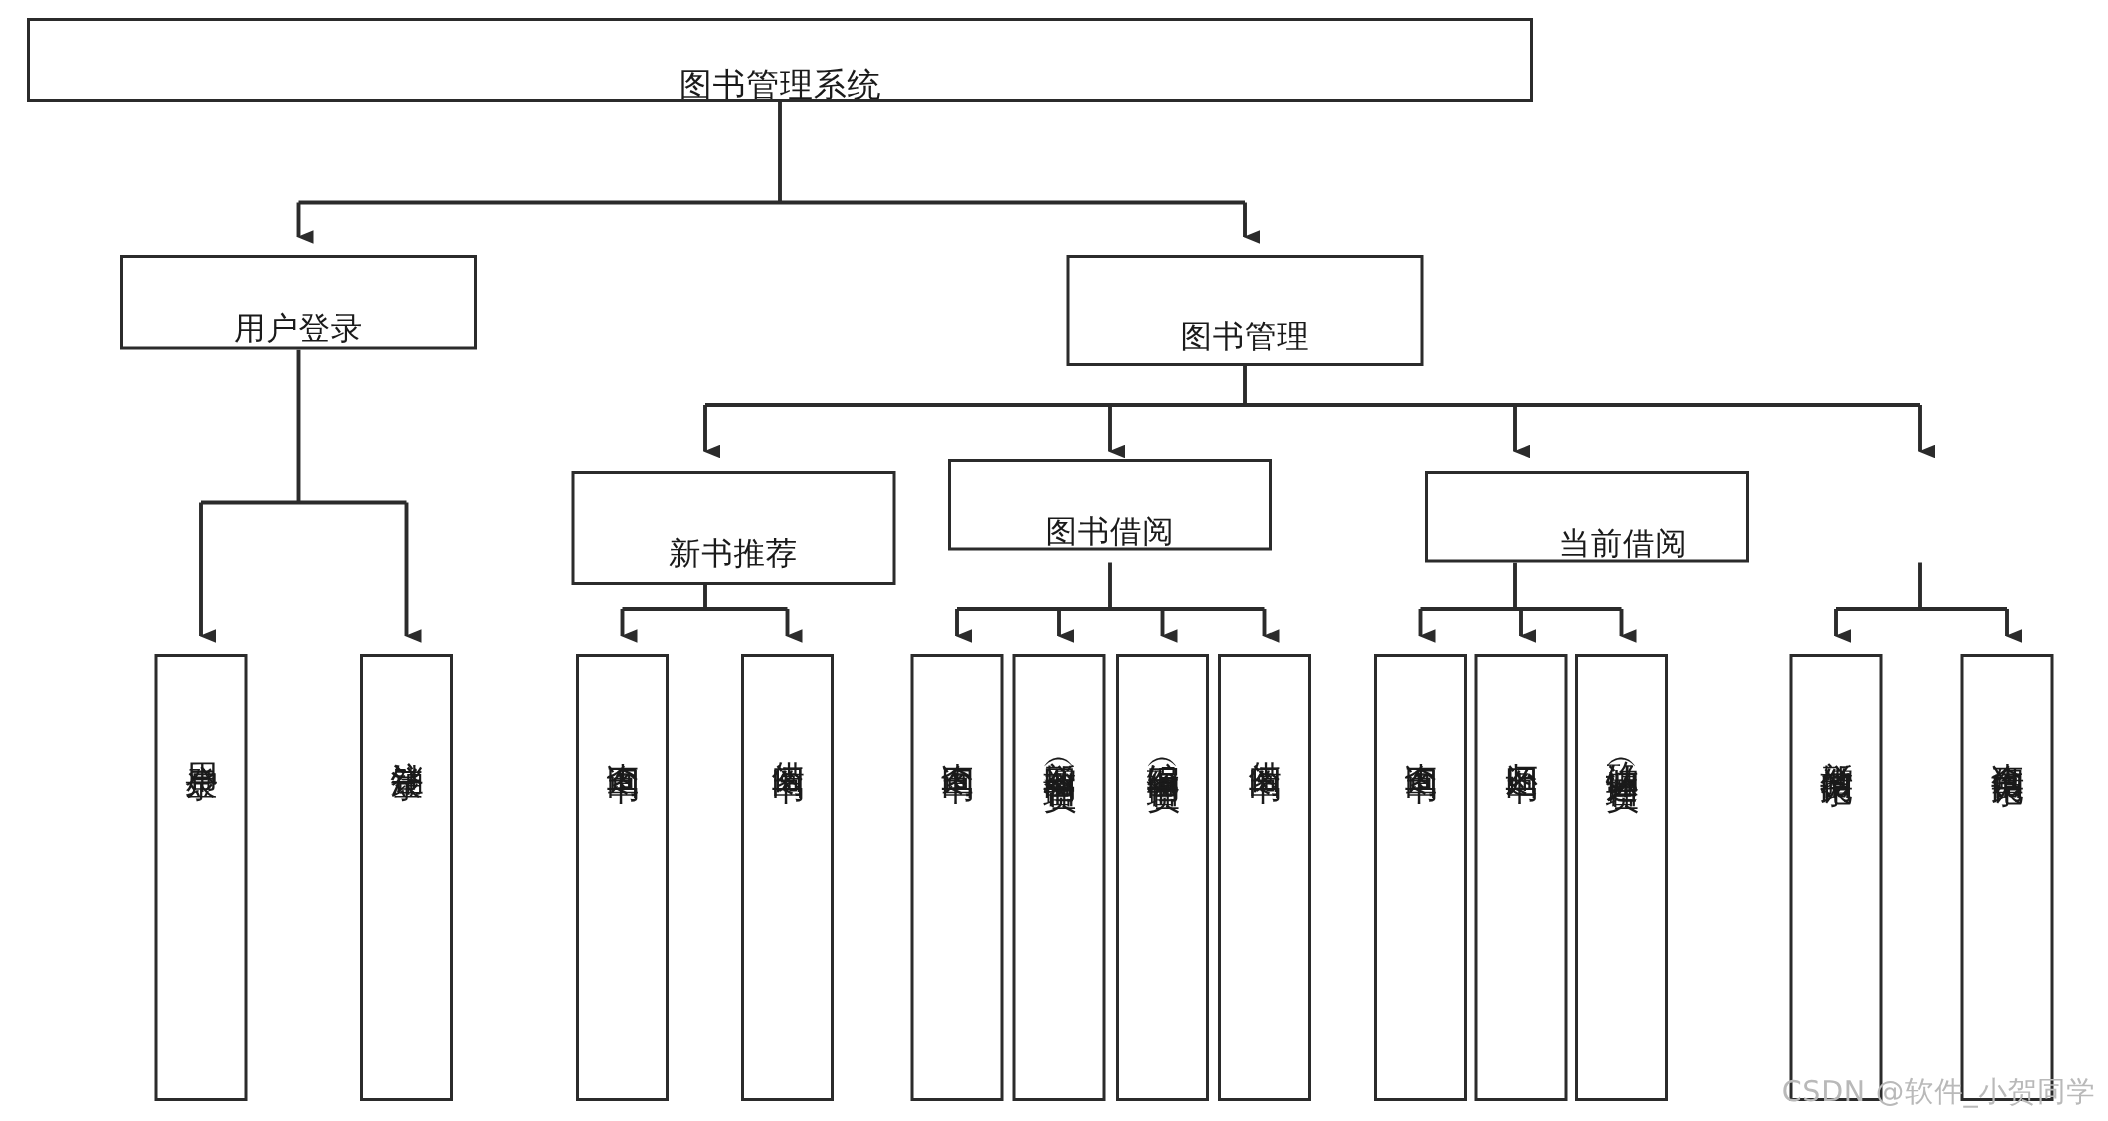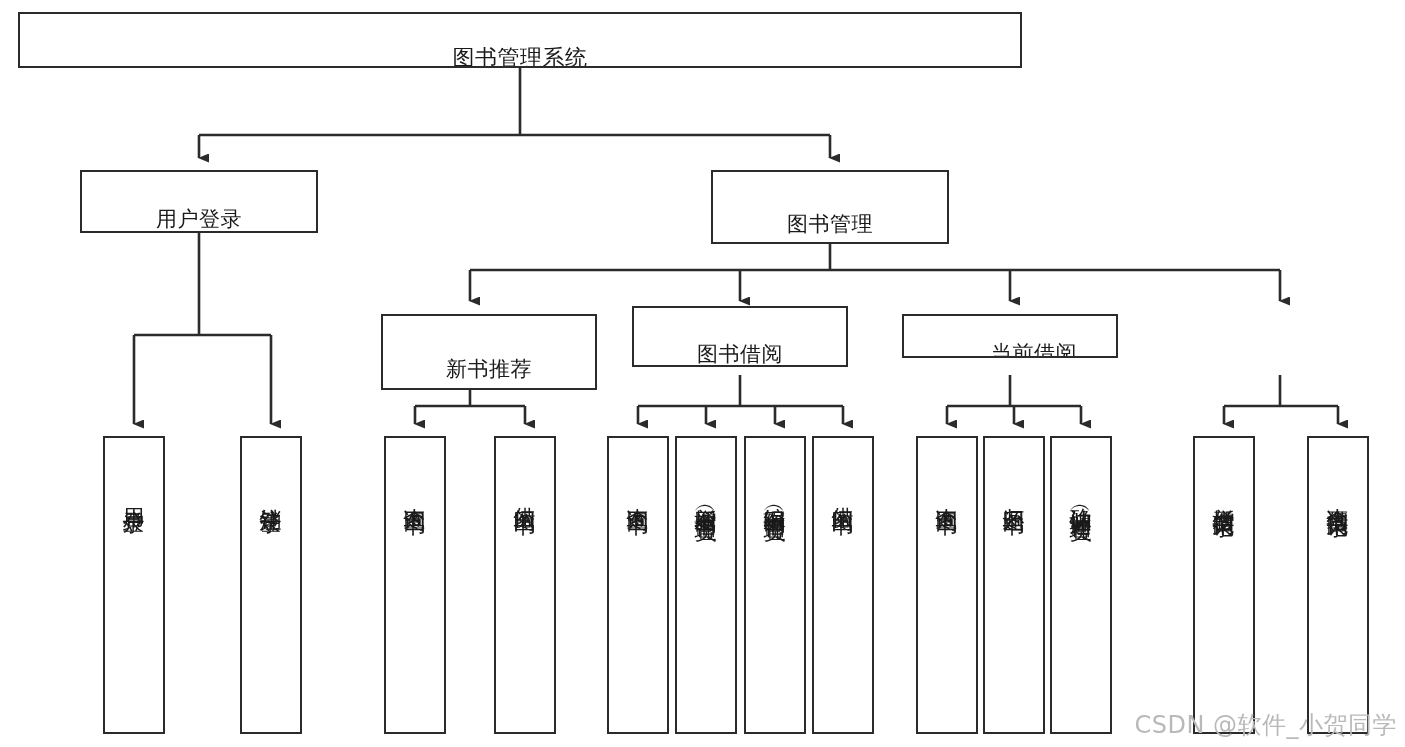--- a/index.html
+++ b/index.html
@@ -60,21 +60,21 @@
     writing-mode: vertical-rl;
     text-orientation: upright;
     font-size: 22px;
     line-height: 1.32;
     letter-spacing: 2px;
   }
   #watermark {
     position: absolute;
     right: 8px;
     bottom: 6px;
-    font-size: 24px;
+    font-size: 19px;
     color: #b9b9b9;
     white-space: nowrap;
     letter-spacing: 0.5px;
   }
 </style>
 </head>
 <body>
 
 <div id="diagram-root">
 
@@ -138,21 +138,21 @@
   <div class="node horiz" style="left:711px; top:170px; width:238px; height:74px;">
     <span class="label">图书管理</span>
   </div>
 
   <div class="node horiz" style="left:381px; top:314px; width:216px; height:76px;">
     <span class="label">新书推荐</span>
   </div>
   <div class="node horiz" style="left:632px; top:306px; width:216px; height:61px;">
     <span class="label">图书借阅</span>
   </div>
-  <div class="node horiz" style="left:902px; top:314px; width:216px; height:44px;padding-left:48px;">
+  <div class="node horiz" style="left:950px; top:314px; width:216px; height:61px;padding-left:48px;">
     <span class="label">当前借阅</span>
   </div>
 
   <div class="node leaf" style="left:103px; top:436px; width:62px; height:298px;">
     <span class="label">用户登录</span>
   </div>
   <div class="node leaf" style="left:240px; top:436px; width:62px; height:298px;">
     <span class="label">注销登录</span>
   </div>
 

